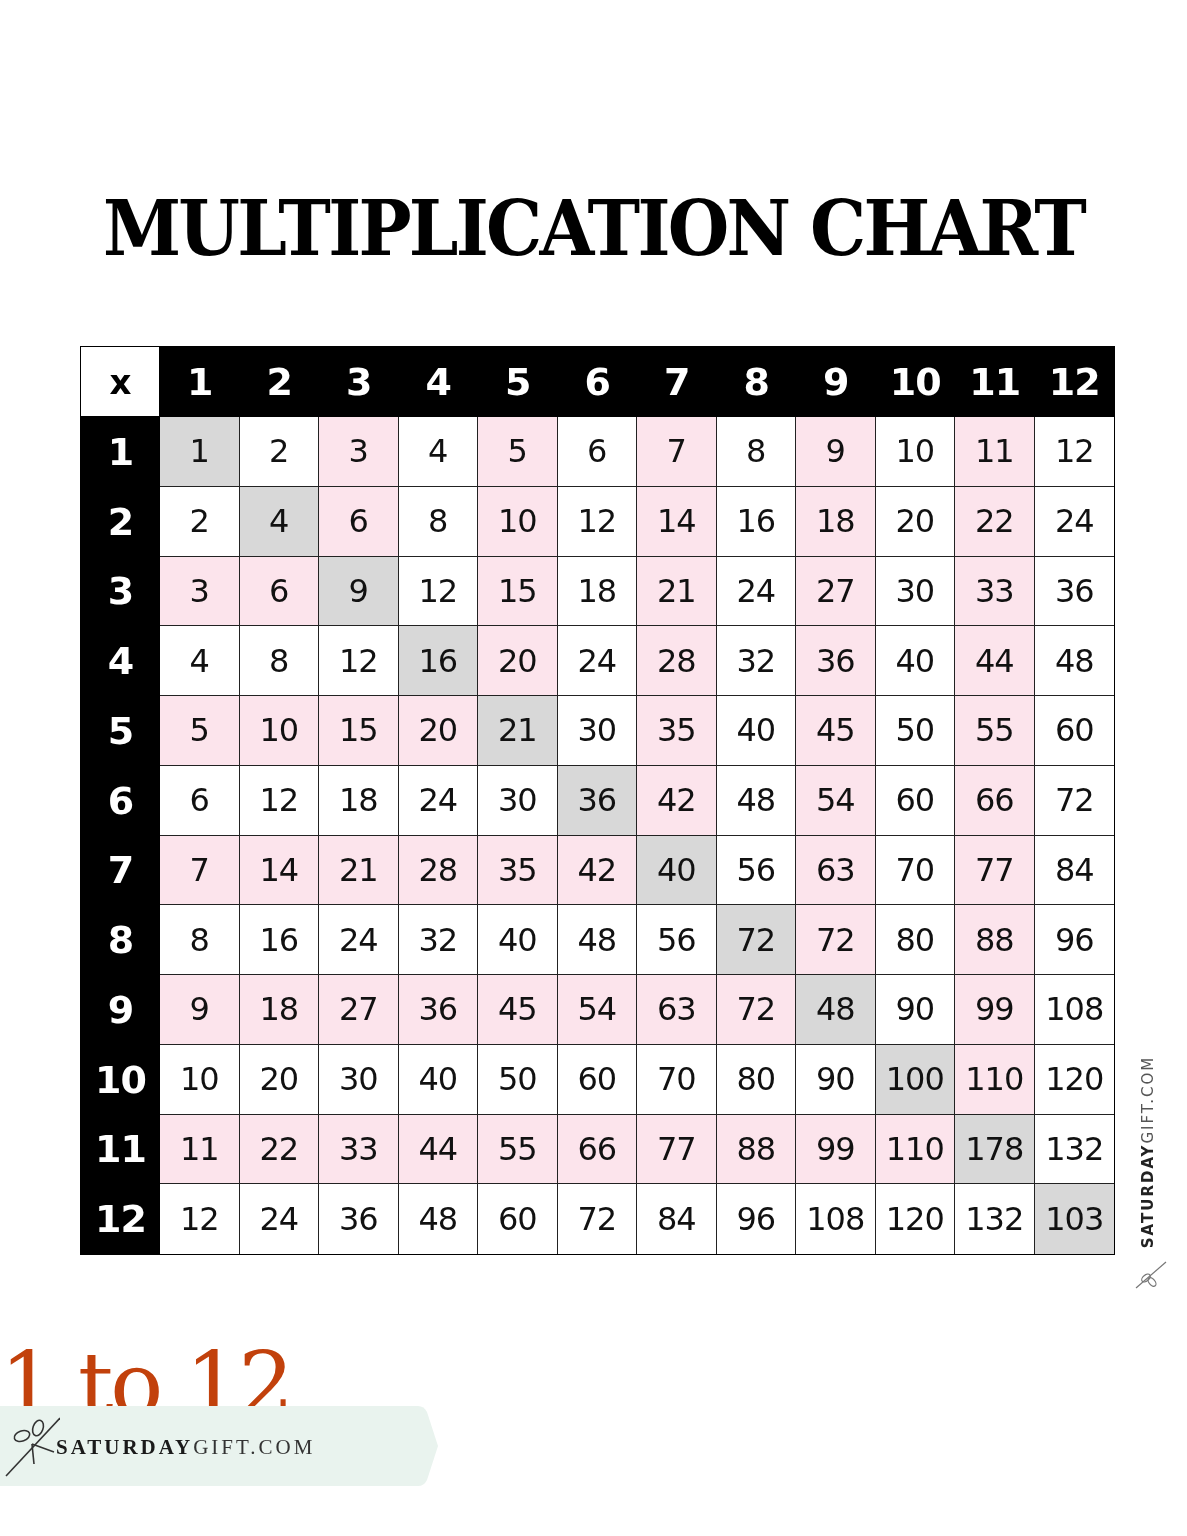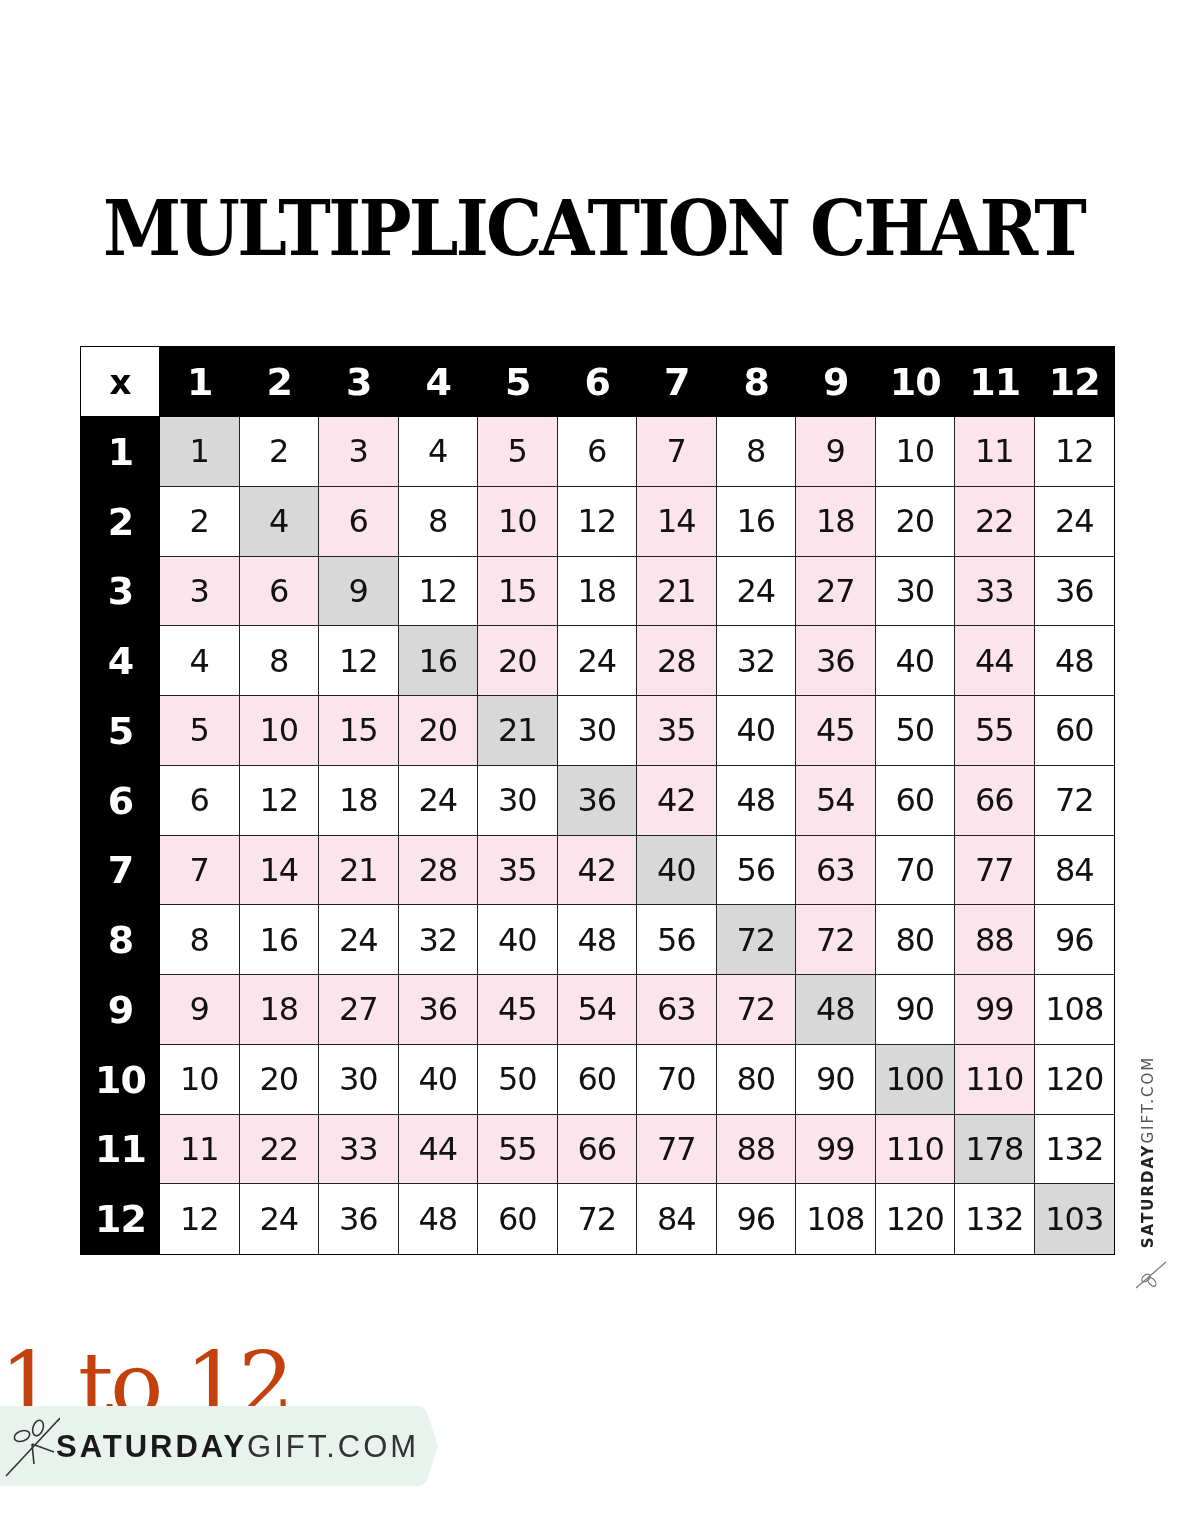--- a/index.html
+++ b/index.html
@@ -116,22 +116,22 @@
       width: 440px; height: 92px;
     }
     .logo-tag svg.bg { position: absolute; left: 0; top: 0; }
     .logo-tag .bow {
       position: absolute; left: 4px; top: 14px;
       width: 56px; height: 64px;
     }
     .logo-tag .brand {
       position: absolute;
       left: 56px; top: 30px;
-      font-family: Liberation Sans, sans-serif;
-      font-size: 31px;
+      font-family: Liberation Serif, serif;
+      font-size: 21px;
       letter-spacing: 3px;
       color: #1a1a1a;
       white-space: nowrap;
       line-height: 34px;
     }
     .logo-tag .brand .bold { font-weight: bold; }
     .logo-tag .brand .light { font-weight: normal; color: #333; }
   </style>
 </head>
 <body>

